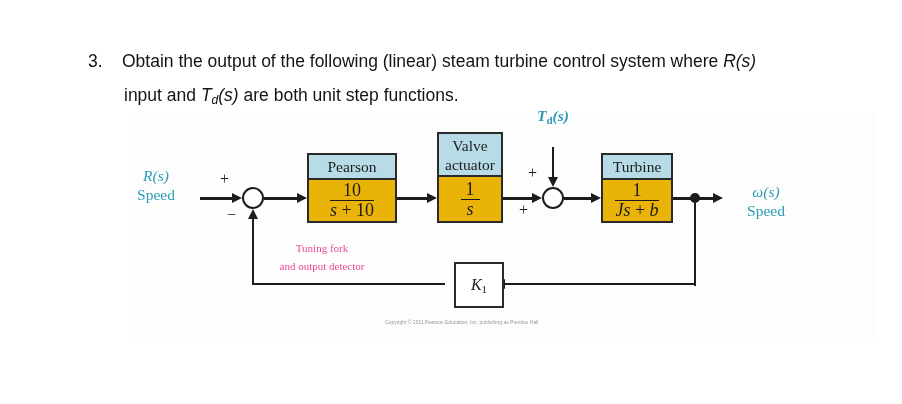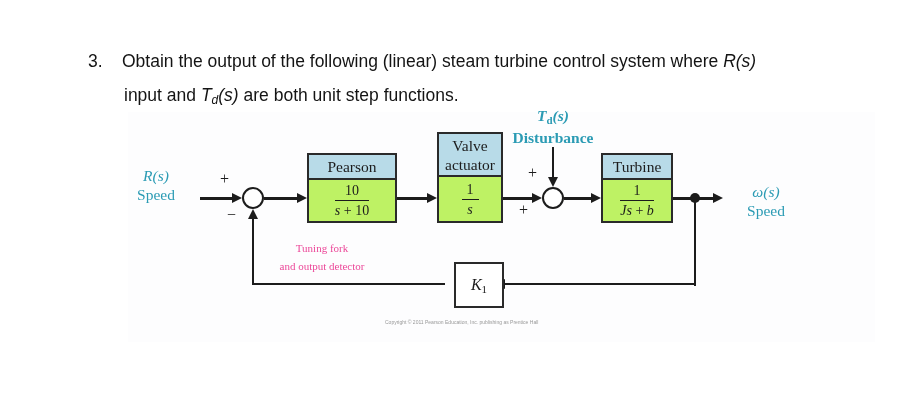--- a/index.html
+++ b/index.html
@@ -15,27 +15,27 @@
   .vline{position:absolute;width:2.5px;background:var(--line,#1c1c1c);}
   .arr{position:absolute;width:0;height:0;border:5.5px solid transparent;}
   .arr.r{border-left:10px solid var(--line,#1c1c1c);border-right:0;}
   .arr.l{border-right:10px solid var(--line,#1c1c1c);border-left:0;}
   .arr.u{border-bottom:10px solid var(--line,#1c1c1c);border-top:0;}
   .arr.d{border-top:10px solid var(--line,#1c1c1c);border-bottom:0;}
   .sum{position:absolute;width:22px;height:22px;border:2px solid var(--line,#1c1c1c);
        border-radius:50%;background:#fff;box-sizing:border-box;}
   .dot{position:absolute;width:10px;height:10px;border-radius:50%;background:var(--line,#1c1c1c);}
   .sign{position:absolute;font-size:16px;line-height:14px;color:var(--line,#1c1c1c);}
-  .block{position:absolute;border:2px solid #2a2a2a;background:#bef264;box-sizing:border-box;
+  .block{position:absolute;border:2px solid #2a2a2a;background:#eab308;box-sizing:border-box;
          display:flex;flex-direction:column;}
   .bh{background:var(--block-header,#b8dbe8);border-bottom:2px solid #2a2a2a;
       text-align:center;font-size:15.5px;}
   .bh.one{line-height:23px;height:23px;}
   .bh.two{line-height:19px;padding:2px 0 1px;}
-  .bb{flex:1;display:flex;align-items:center;justify-content:center;font-size:14px;}
+  .bb{flex:1;display:flex;align-items:center;justify-content:center;font-size:18px;}
   .frac{display:inline-block;text-align:center;line-height:17px;}
   .frac .num{display:block;border-bottom:1.4px solid #1c1c1c;padding:0 5px 1px;}
   .frac .den{display:block;padding-top:1px;}
   .lbl{position:absolute;text-align:center;font-size:15.5px;line-height:19px;
        color:var(--accent-teal,#2b9bb4);}
   .lbl.dark{color:#ec4899;font-size:11px;line-height:18px;}
   .lbl sub,.kblk sub{font-size:11px;vertical-align:-3px;}
   .kblk{position:absolute;border:2px solid #2a2a2a;background:#fff;box-sizing:border-box;
         display:flex;align-items:center;justify-content:center;font-size:16px;}
   .copyright{position:absolute;font-family:"Liberation Sans",sans-serif;font-size:5px;
@@ -53,21 +53,20 @@
 
   <div class="fig-panel"></div>
 
   <div class="lbl" style="left:110px;top:166px;width:92px;">
     <div><i>R(s)</i></div>
     <div>Speed</div>
   </div>
 
   <div class="lbl" style="left:493px;top:107px;width:120px;line-height:18px;font-weight:bold;">
     <div><i>T</i><sub>d</sub><i>(s)</i></div>
-    <div>Disturbance</div>
   </div>
 
   <div class="lbl" style="left:731px;top:182px;width:70px;">
     <div><i>ω(s)</i></div>
     <div>Speed</div>
   </div>
 
   <div class="hline" style="left:200px;top:197px;width:33px;"></div>
   <div class="arr r" style="left:232px;top:192.75px;"></div>
 

